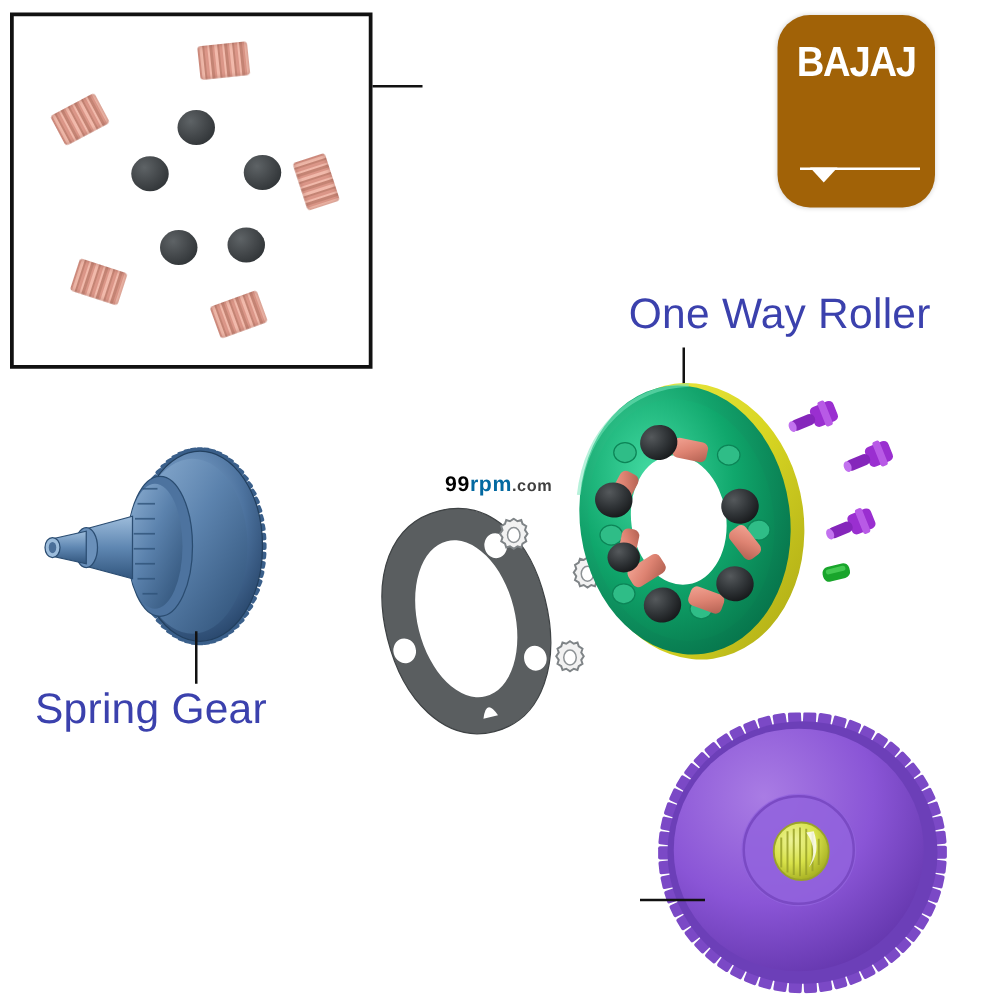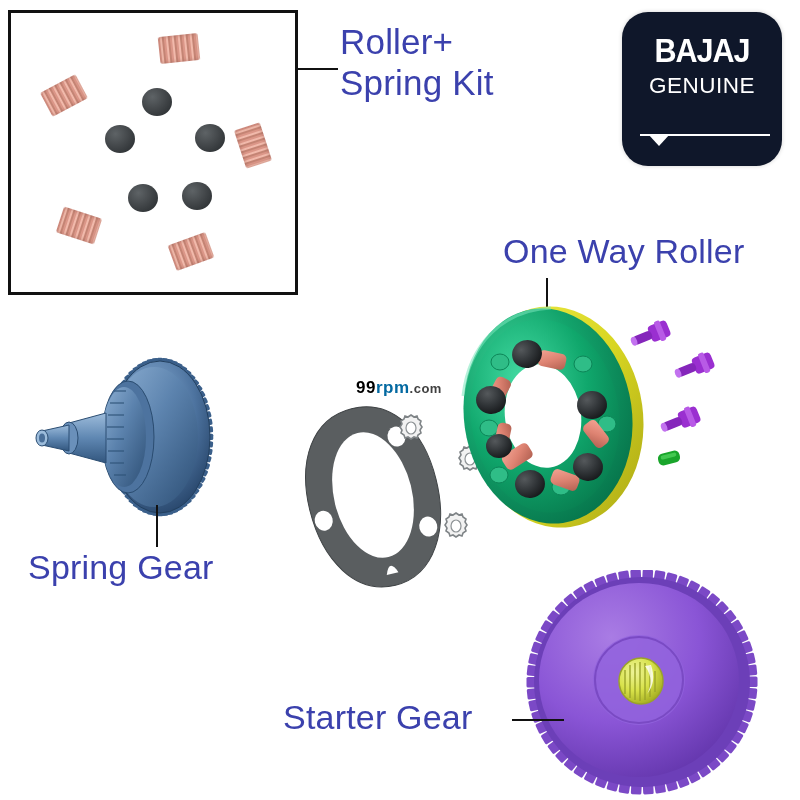--- a/index.html
+++ b/index.html
@@ -69,23 +69,23 @@
     white-space: nowrap;
     line-height: 1.16;
     letter-spacing: .2px;
   }
 
   
   #bajaj-logo {
     position: absolute;
     left: 622px;
     top: 12px;
-    width: 160px;
+    width: 126px;
     height: 154px;
-    background: #0f172a;
+    background: #a16207;
     border-radius: 26px;
     box-shadow: 0 0 4px rgba(0,0,0,.18);
     overflow: hidden;
   }
   #bajaj-logo .logo-inner {
     position: absolute;
     left: 0; right: 0;
     top: 24px;
     text-align: center;
     color: #ffffff;
@@ -164,29 +164,24 @@
 
     <div class="roller" style="left:131px; top:75px;"></div>
     <div class="roller" style="left:94px; top:112px;"></div>
     <div class="roller" style="left:184px; top:111px;"></div>
     <div class="roller" style="left:117px; top:171px;"></div>
     <div class="roller" style="left:171px; top:169px;"></div>
   </div>
 
   <div class="leader h" style="left:298px; top:68px; width:40px;"></div>
 
-  <div class="callout" style="left:340px; top:22px; font-size:35px;">
-    <div>Roller+</div>
-    <div>Spring Kit</div>
-  </div>
 
   <div id="bajaj-logo">
     <div class="logo-inner">
       <div class="logo-bajaj">BAJAJ</div>
-      <div class="logo-genuine">GENUINE</div>
     </div>
     <div class="logo-rule"></div>
     <div class="logo-tick"></div>
   </div>
 
   <div class="callout" style="left:503px; top:232px; font-size:34px;">One Way Roller</div>
   <div class="leader v" style="left:546px; top:278px; height:40px;"></div>
 
   <svg class="part" style="left:24px; top:355px;" width="200" height="165" viewBox="0 0 200 165">
     <defs>
@@ -525,19 +520,18 @@
       <line x1="110" y1="93" x2="110" y2="130"></line>
       <line x1="115" y1="92" x2="115" y2="131"></line>
       <line x1="120" y1="93" x2="120" y2="130"></line>
       <line x1="125" y1="96" x2="125" y2="127"></line>
       <line x1="130" y1="101" x2="130" y2="122"></line>
     </g>
     <path d="M120,96 q10,14 2,28 q10,-12 4,-29 z" fill="#ffffff" opacity=".8"></path>
   </svg>
 
   <div class="leader h" style="left:512px; top:719px; width:52px;"></div>
-  <div class="callout" style="left:283px; top:698px; font-size:34px;">Starter Gear</div>
 
   <div id="watermark">
     <span class="wm-a">99</span><span class="wm-b">rpm</span><span class="wm-c">.com</span>
   </div>
 
 </div>
 
 </body></html>

